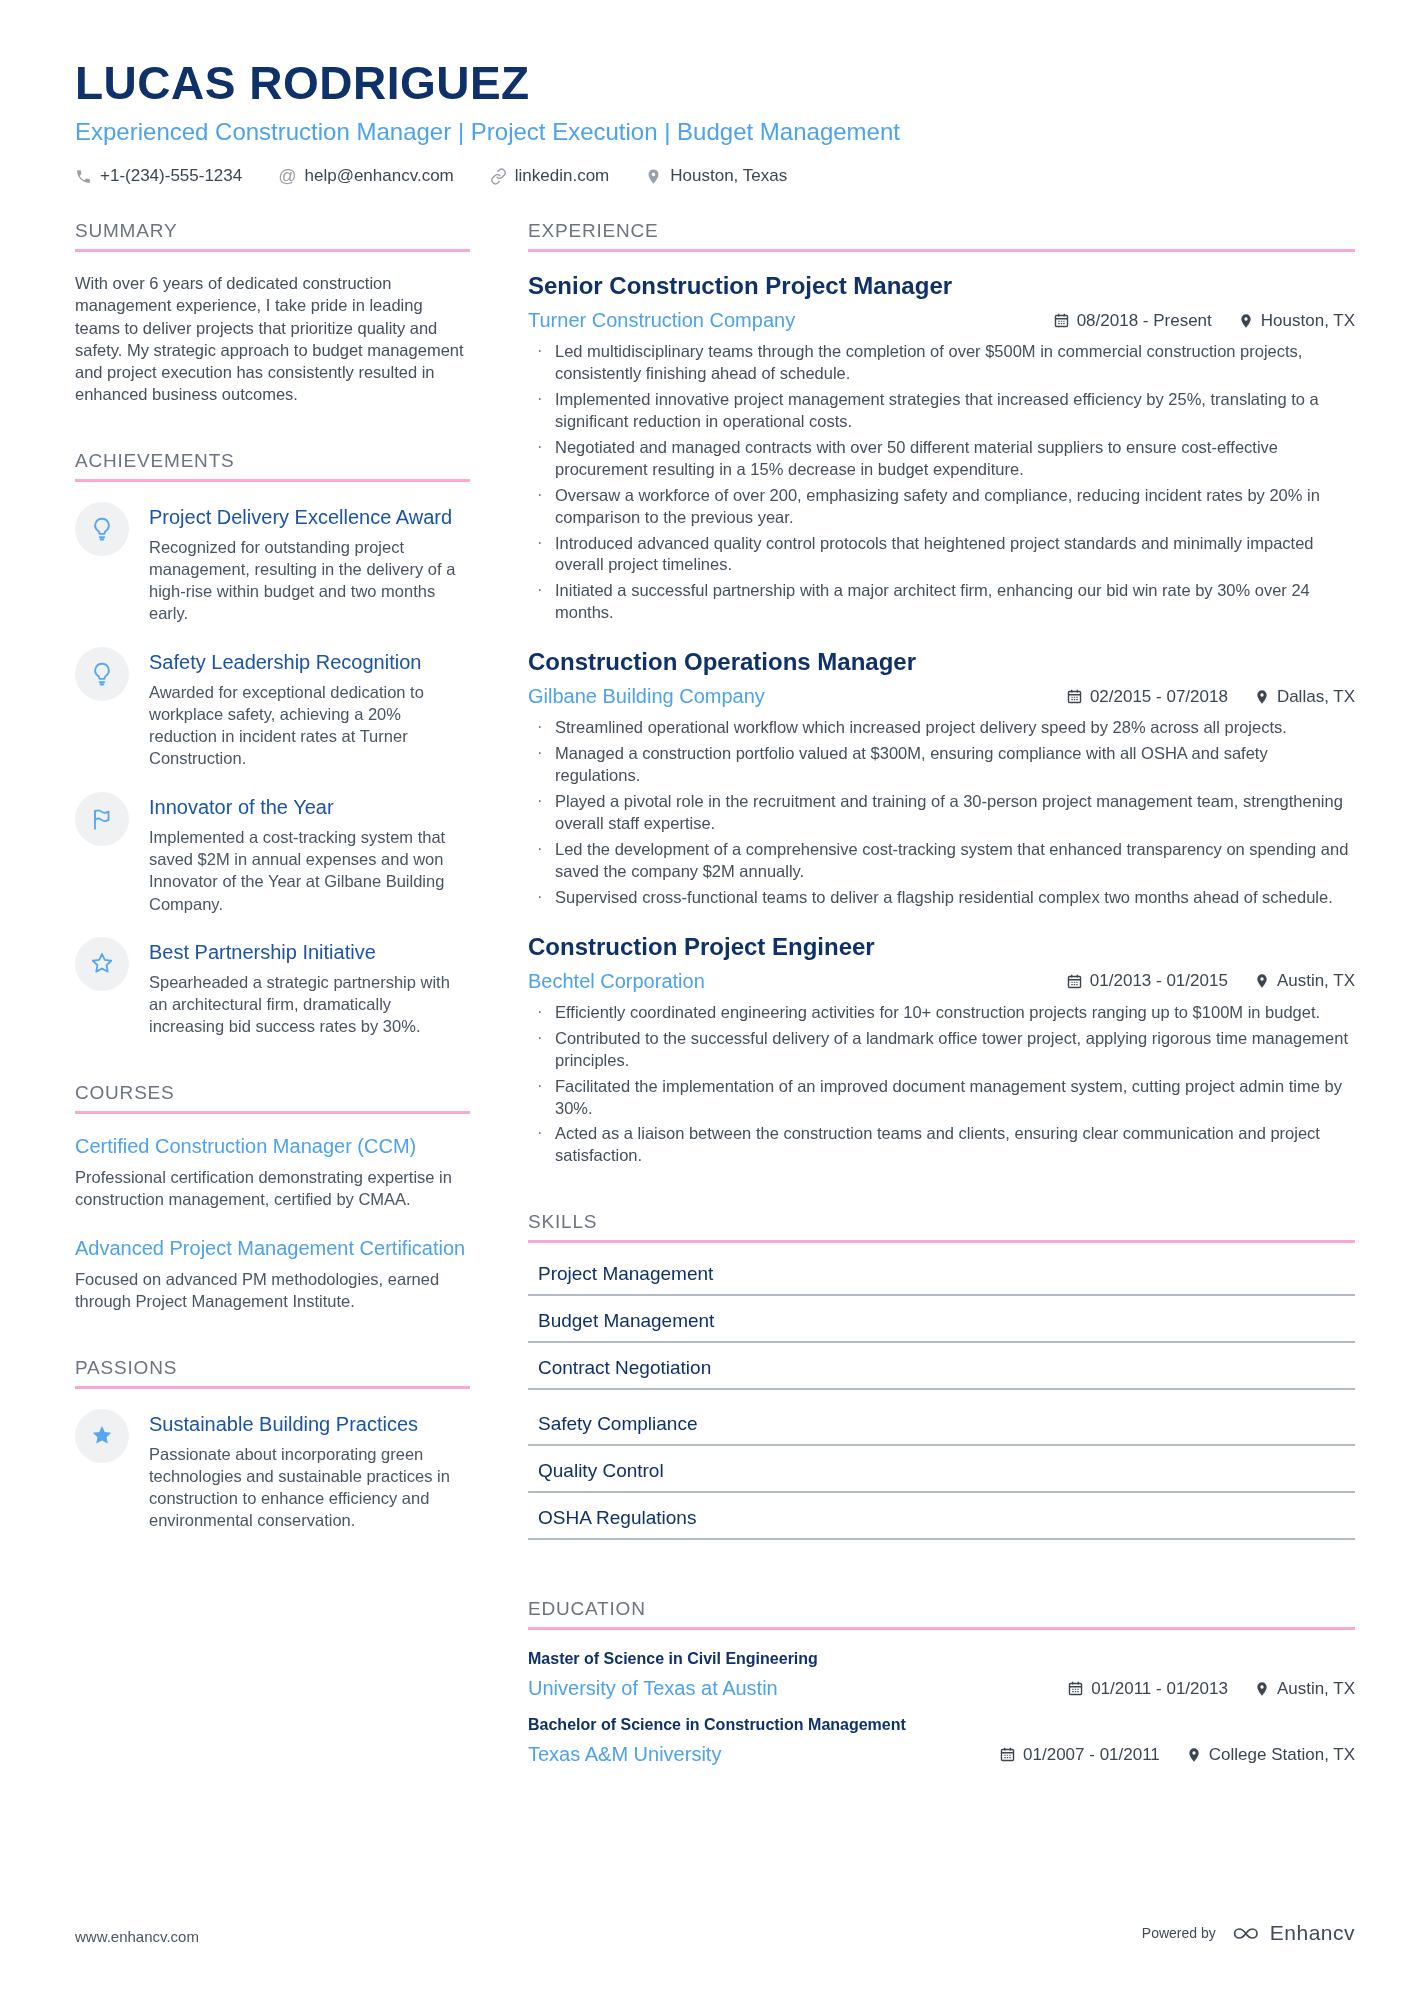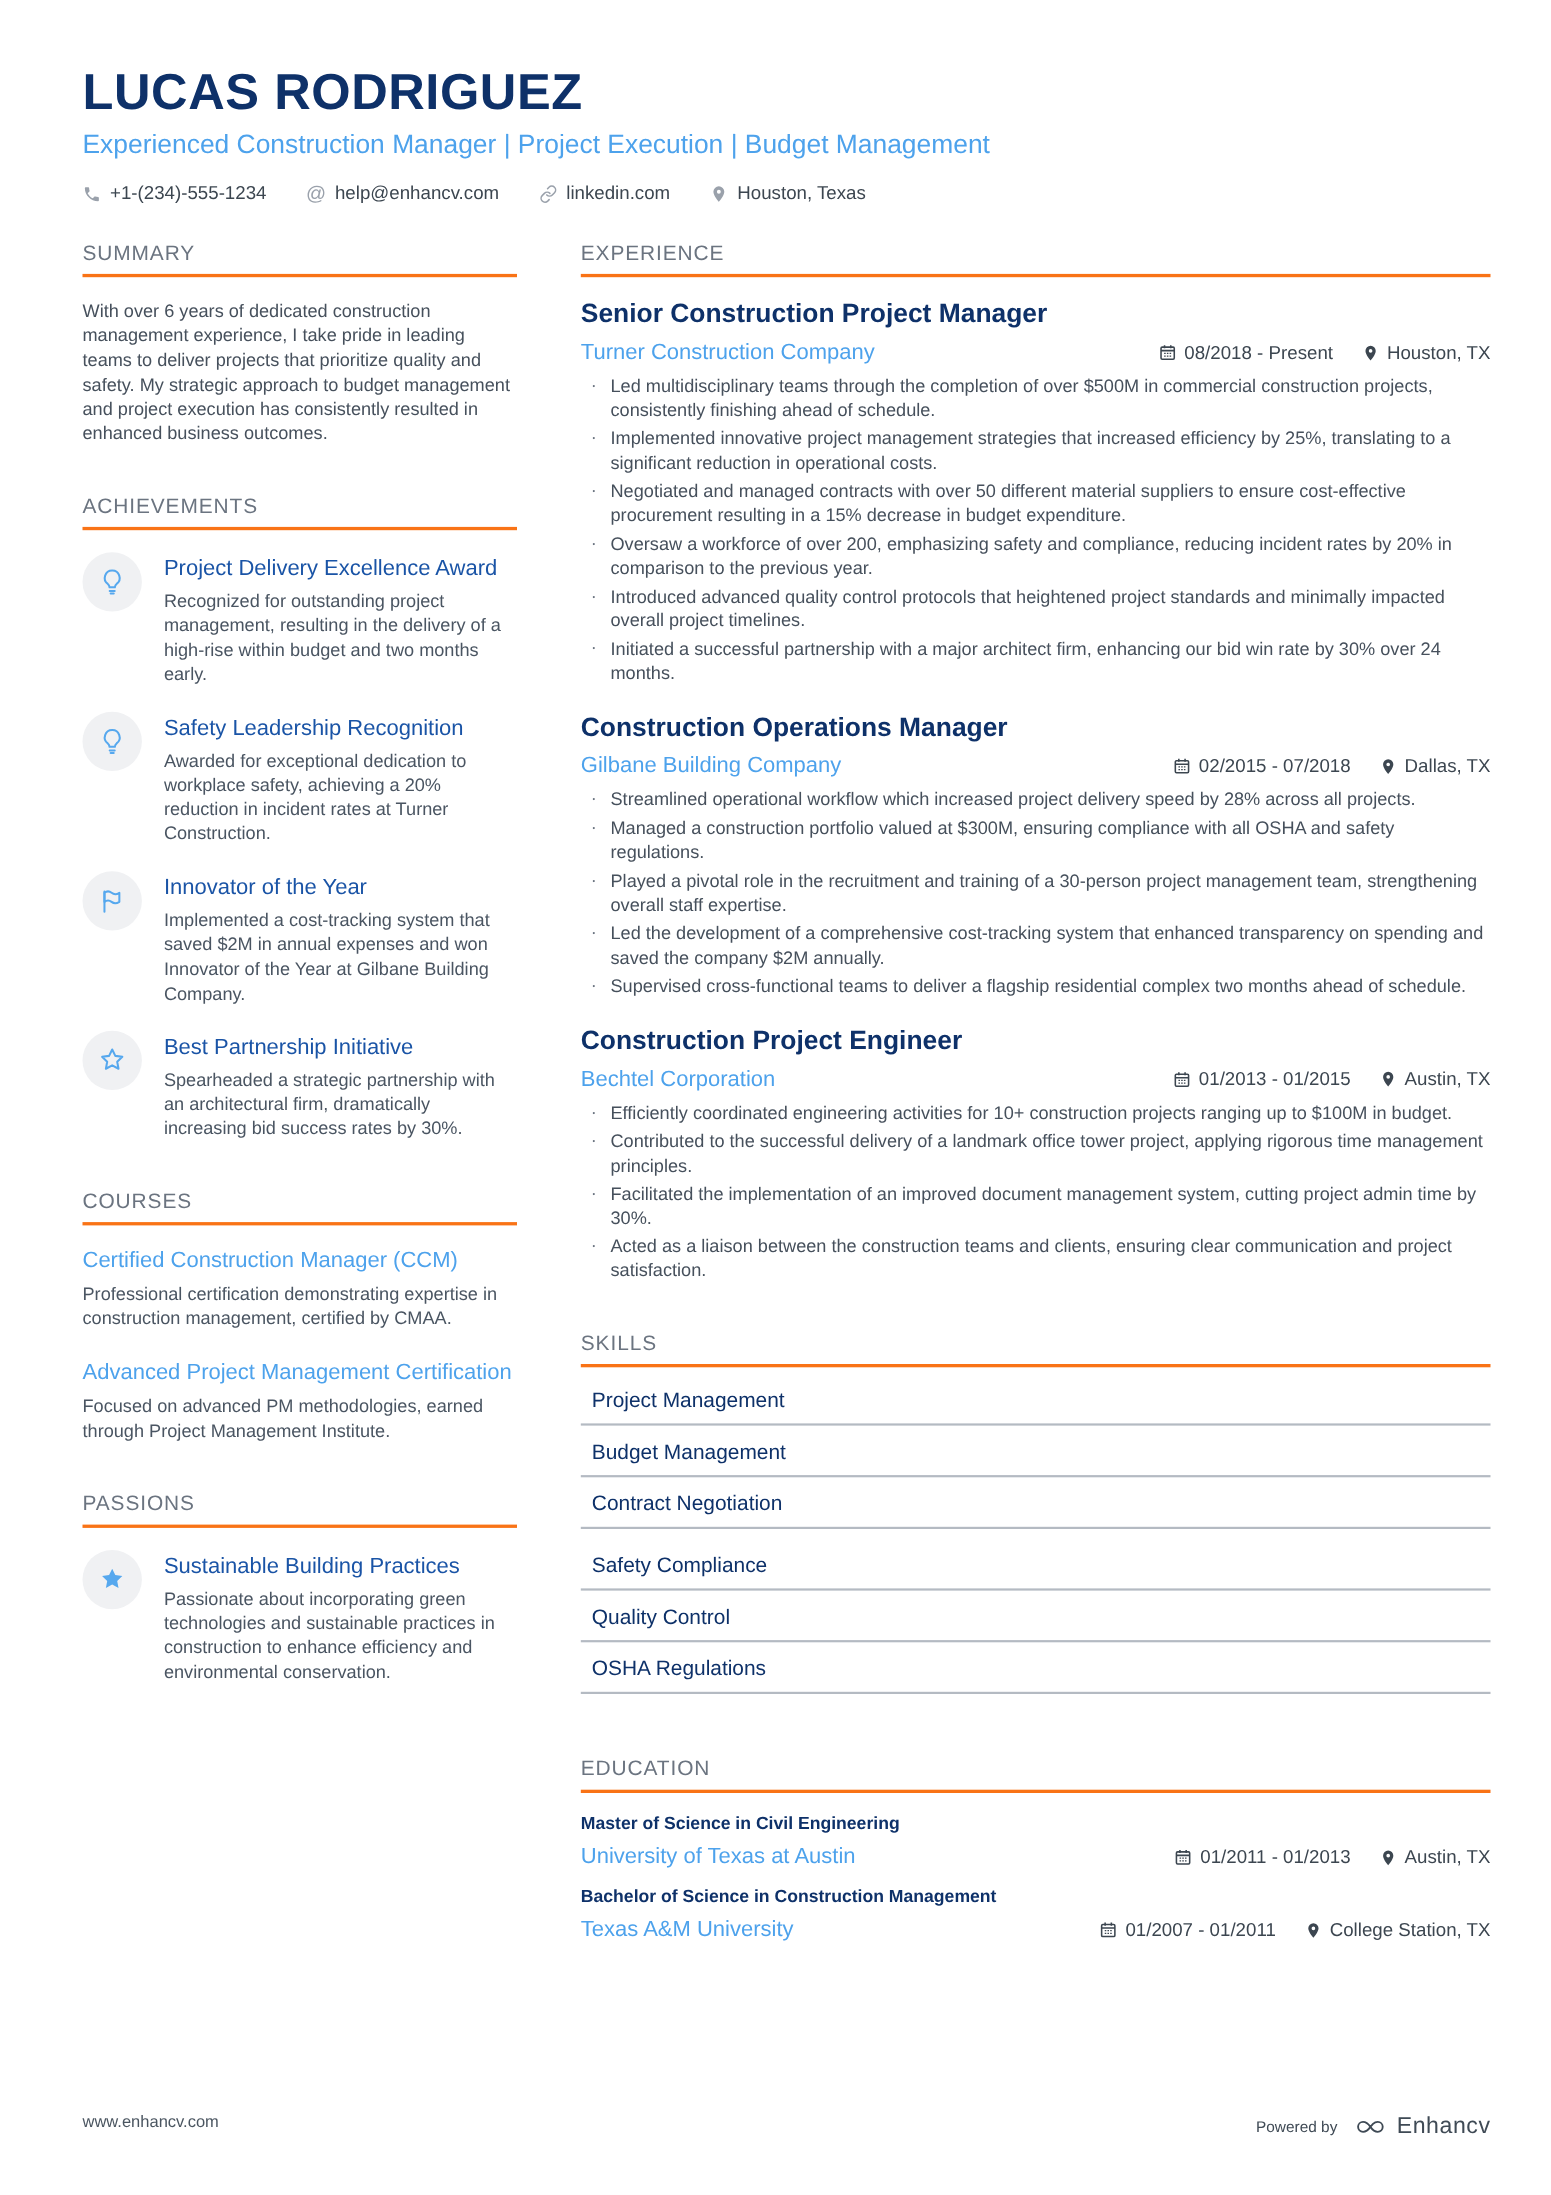--- a/index.html
+++ b/index.html
@@ -22,21 +22,21 @@
   .contact-item .at-glyph { font-size:18px; color:#9aa1ab; line-height:1; }
 
   
   .columns { display:flex; margin-top:34px; }
   .col-left  { width:395px; margin-right:58px; flex-shrink:0; }
   .col-right { flex:1; min-width:0; }
 
   .section { margin-bottom:44px; }
   .section-heading {
     font-size:19px; font-weight:normal; color:#6b7480; letter-spacing:0.8px;
-    border-bottom:3px solid #f97316; padding-bottom:7px; margin-bottom:20px;
+    border-bottom:3px solid #f9a8d4; padding-bottom:7px; margin-bottom:20px;
   }
 
   
   .summary-text { font-size:16.5px; line-height:1.35; color:#46505c; }
 
   .aside-item { display:flex; margin-bottom:22px; }
   .icon-circle {
     width:54px; height:54px; border-radius:50%; background:#f0f1f3;
     display:flex; align-items:center; justify-content:center;
     margin-right:20px; flex-shrink:0;
@@ -68,21 +68,21 @@
     border-bottom:2px solid #b4bac2; white-space:nowrap;
   }
 
   .education-section { margin-top:58px; }
   .degree { margin-bottom:16px; }
   .degree-title { font-size:16px; font-weight:bold; color:#0e3169; margin-bottom:9px; }
 
   
   .footer {
     position:absolute; left:75px; right:55px; bottom:50px;
-    display:flex; justify-content:space-between; align-items:flex-start;
+    display:flex; justify-content:space-between; align-items:flex-end;
   }
   .footer-site { font-size:15px; color:#4a5560; }
   .powered { display:flex; align-items:center; gap:14px; }
   .powered-label { font-size:14px; color:#3f4a55; }
   .brand-wrap { display:flex; align-items:center; gap:8px; }
   .brand-name { font-size:21px; color:#3f4a55; letter-spacing:0.5px; }
 
   svg { display:block; }
 </style>
 </head>

